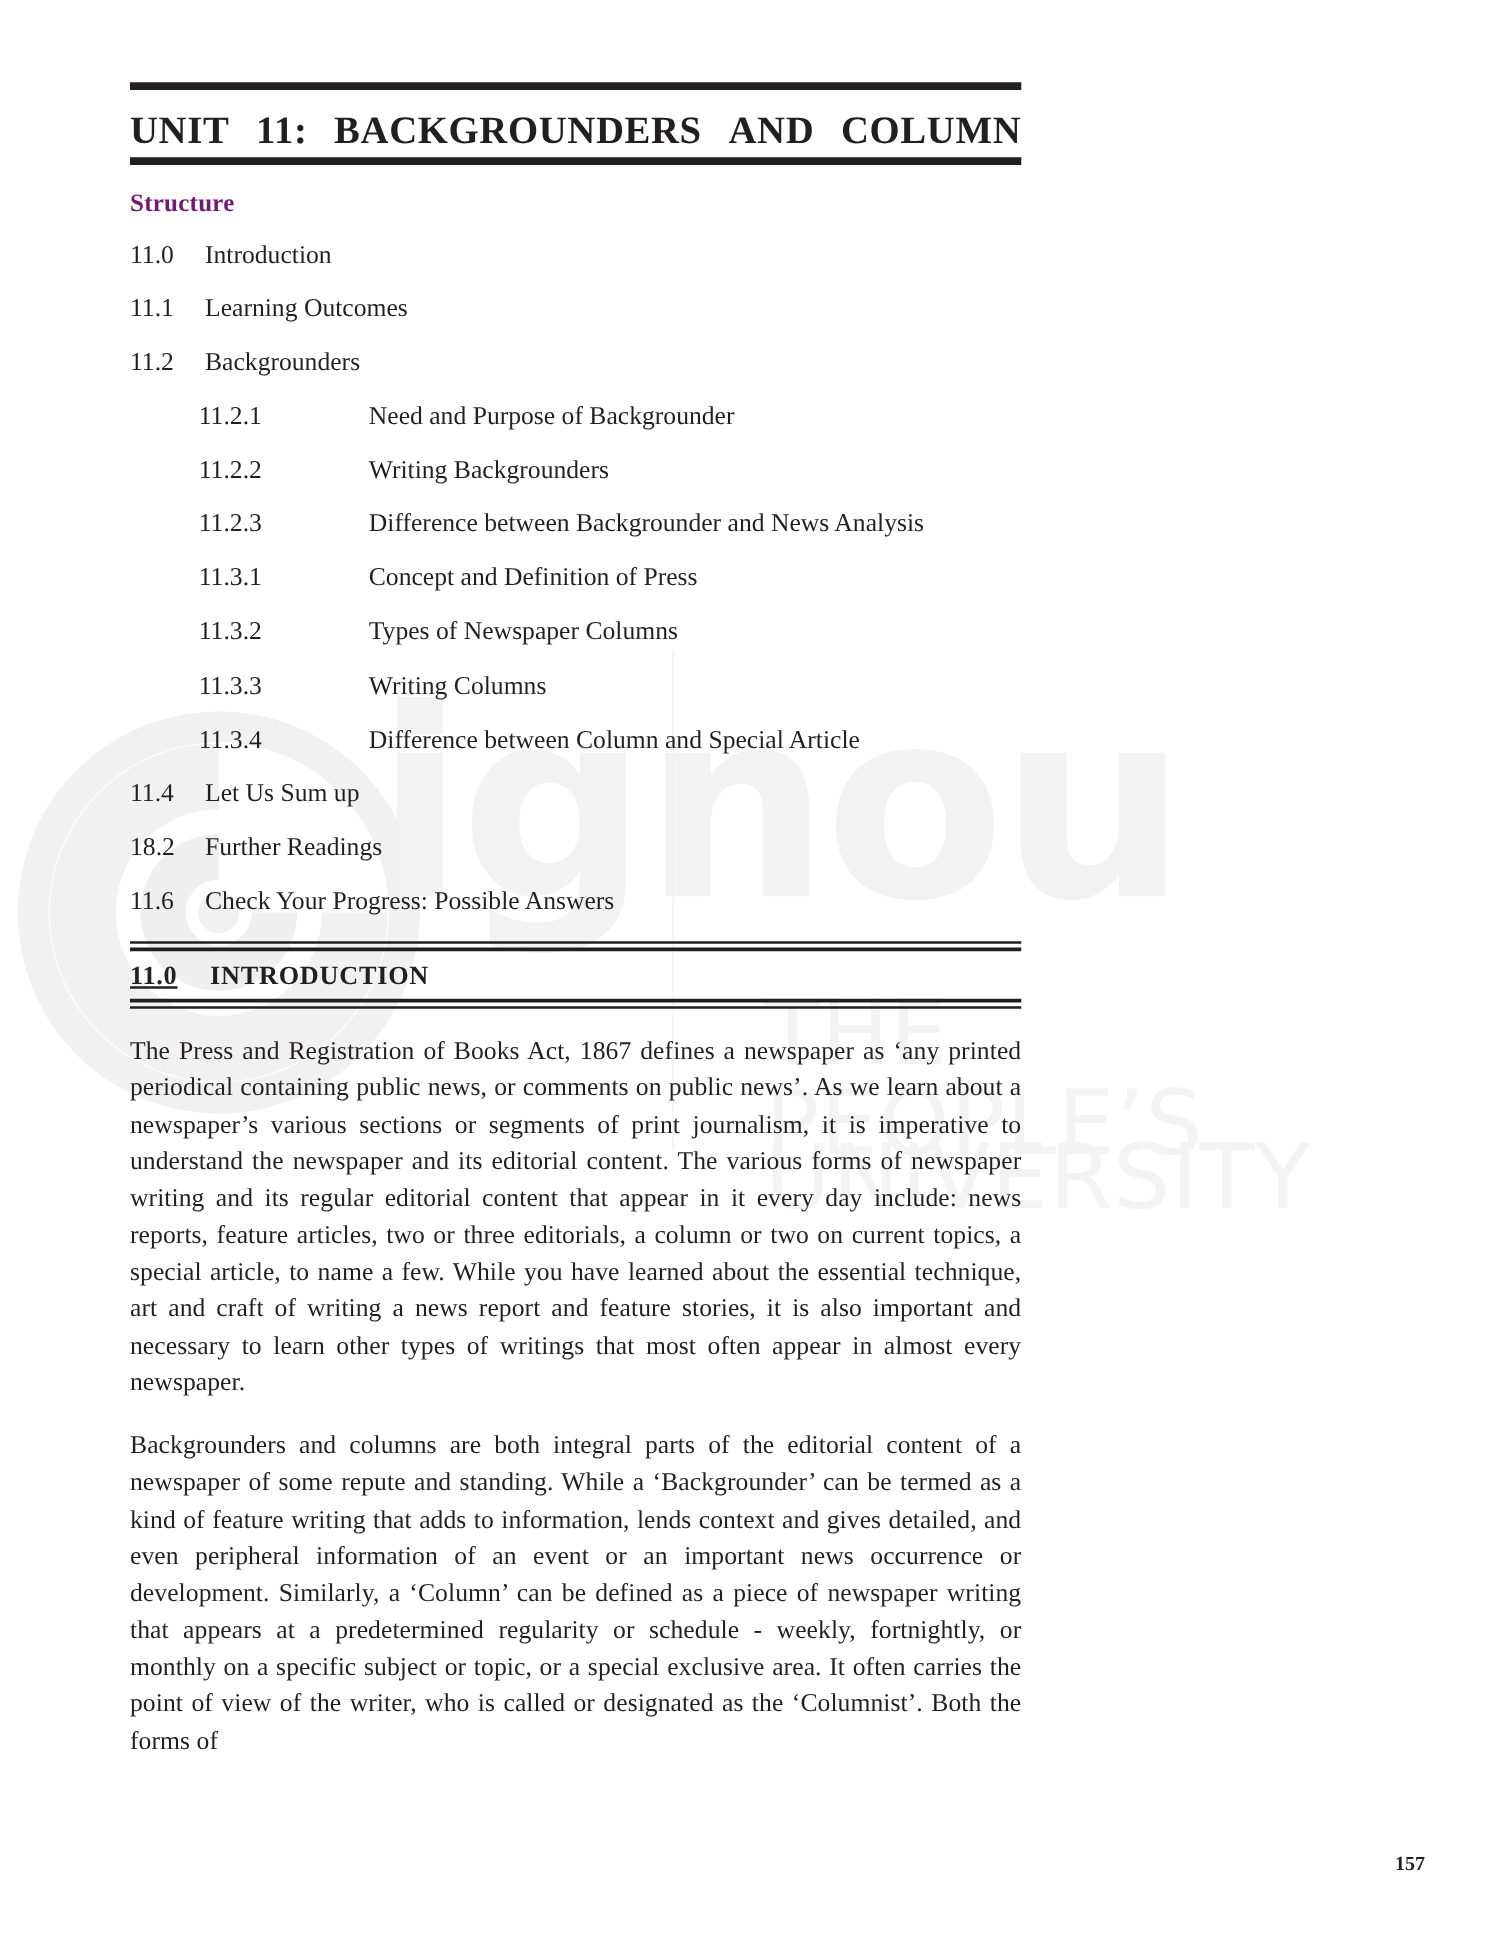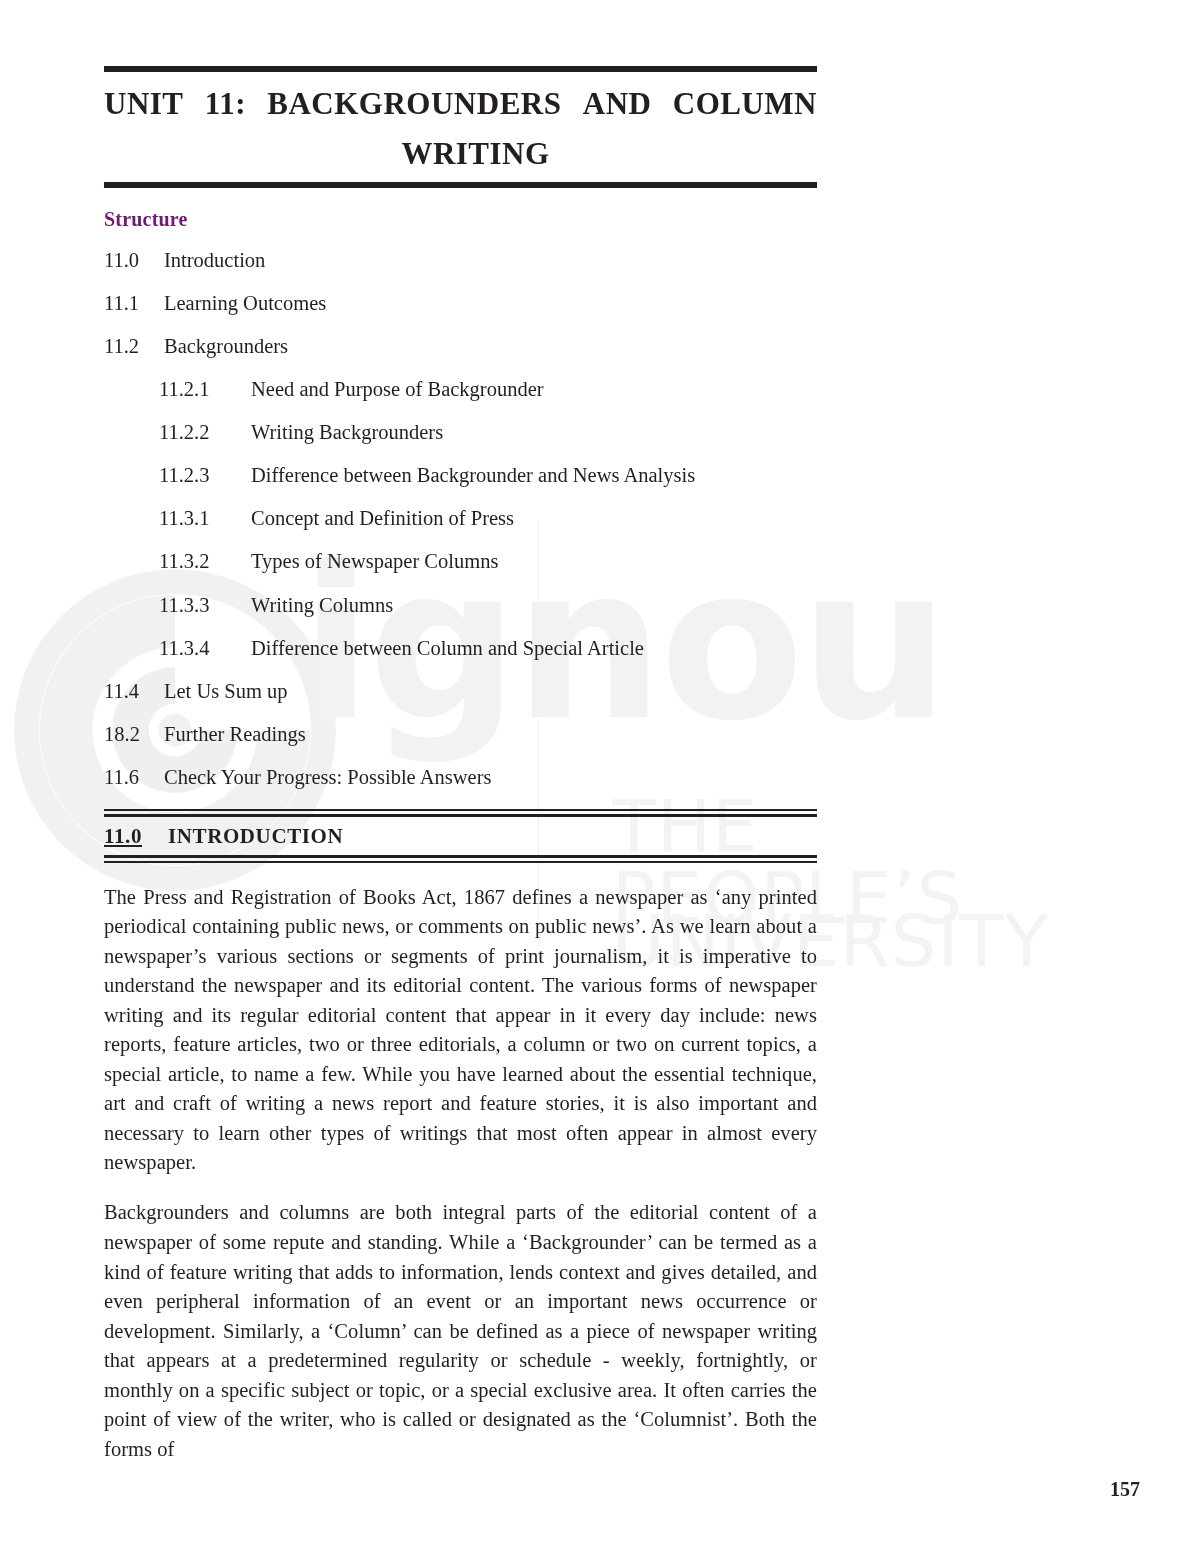--- a/index.html
+++ b/index.html
@@ -149,20 +149,21 @@
     margin-bottom: 19.5px;
     line-height: 1.15;
   }
   .toc-row.level1 .num {
     width: 60px;
     flex: none;
   }
   .toc-row.level2 {
     padding-left: 55px;
     margin-bottom: 19.5px;
+    gap: 44px;
   }
   .toc-row.level2 .num {
     width: 92px;
     flex: none;
   }
   .toc-row .lbl {
     flex: 1;
   }
 
   
@@ -195,21 +196,21 @@
     color: #231f20;
     letter-spacing: 0.05px;
   }
   .para.first { margin-top: 20px; }
 
   
   .page-num {
     position: absolute;
     right: 60px;
     bottom: 52px;
-    font-size: 20px;
+    font-size: 16px;
     font-weight: 700;
     color: #231f20;
     font-family: "Liberation Serif", "DejaVu Serif", serif;
   }
 </style>
 </head>
 <body>
 
 <div id="watermark">
   <svg class="wm-logo" viewBox="0 0 200 200" xmlns="http://www.w3.org/2000/svg">
@@ -233,21 +234,20 @@
     <div class="title-block">
       <div class="rule-thick"></div>
       <div class="unit-title">
         <div class="line1">
           <span>UNIT</span>
           <span>11:</span>
           <span>BACKGROUNDERS</span>
           <span>AND</span>
           <span>COLUMN</span>
         </div>
-        <div class="line2">WRITING</div>
       </div>
       <div class="rule-thick"></div>
     </div>
 
     <div class="structure-label">Structure</div>
 
     <div class="toc">
       <div class="toc-row level1">
         <span class="num">11.0</span>
         <span class="lbl">Introduction</span>

